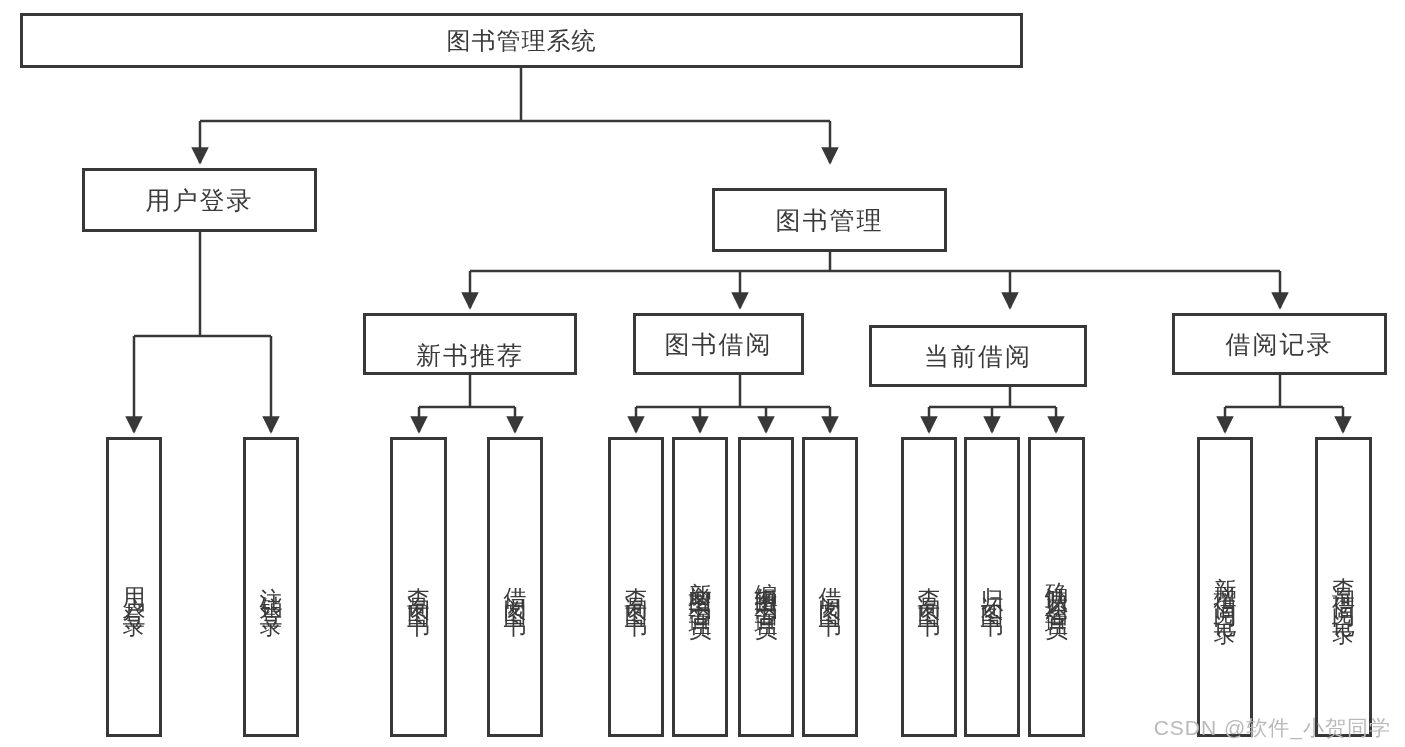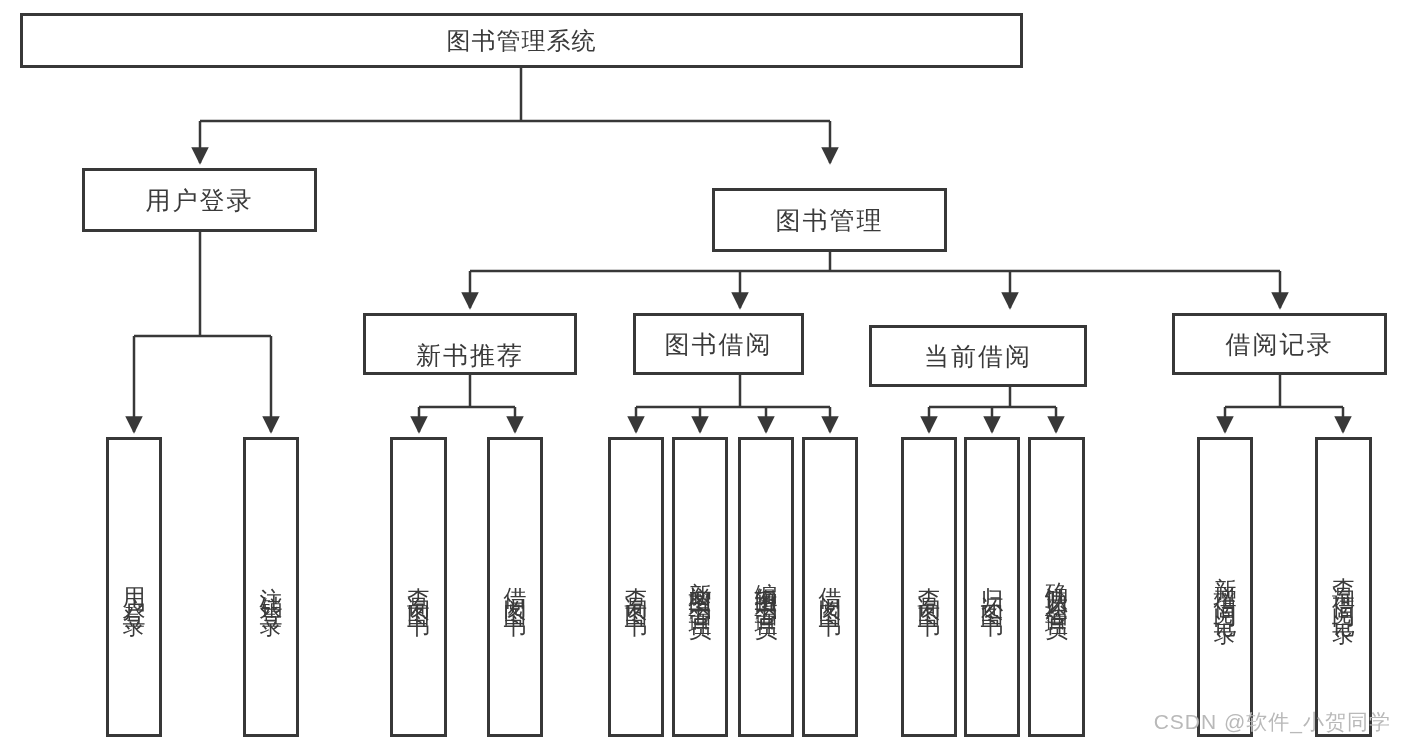--- a/index.html
+++ b/index.html
@@ -41,21 +41,21 @@
     letter-spacing: 0.4em;
     line-height: 1;
     white-space: nowrap;
   }
   .box.vert .lbl.tight {
     letter-spacing: 0.22em;
   }
   #watermark {
     position: absolute;
     right: 14px;
-    bottom: 11px;
+    bottom: 5px;
     font-size: 21px;
     color: #b9b9b9;
     letter-spacing: 1px;
     z-index: 5;
     white-space: nowrap;
   }
 </style>
 </head>
 <body>
 

